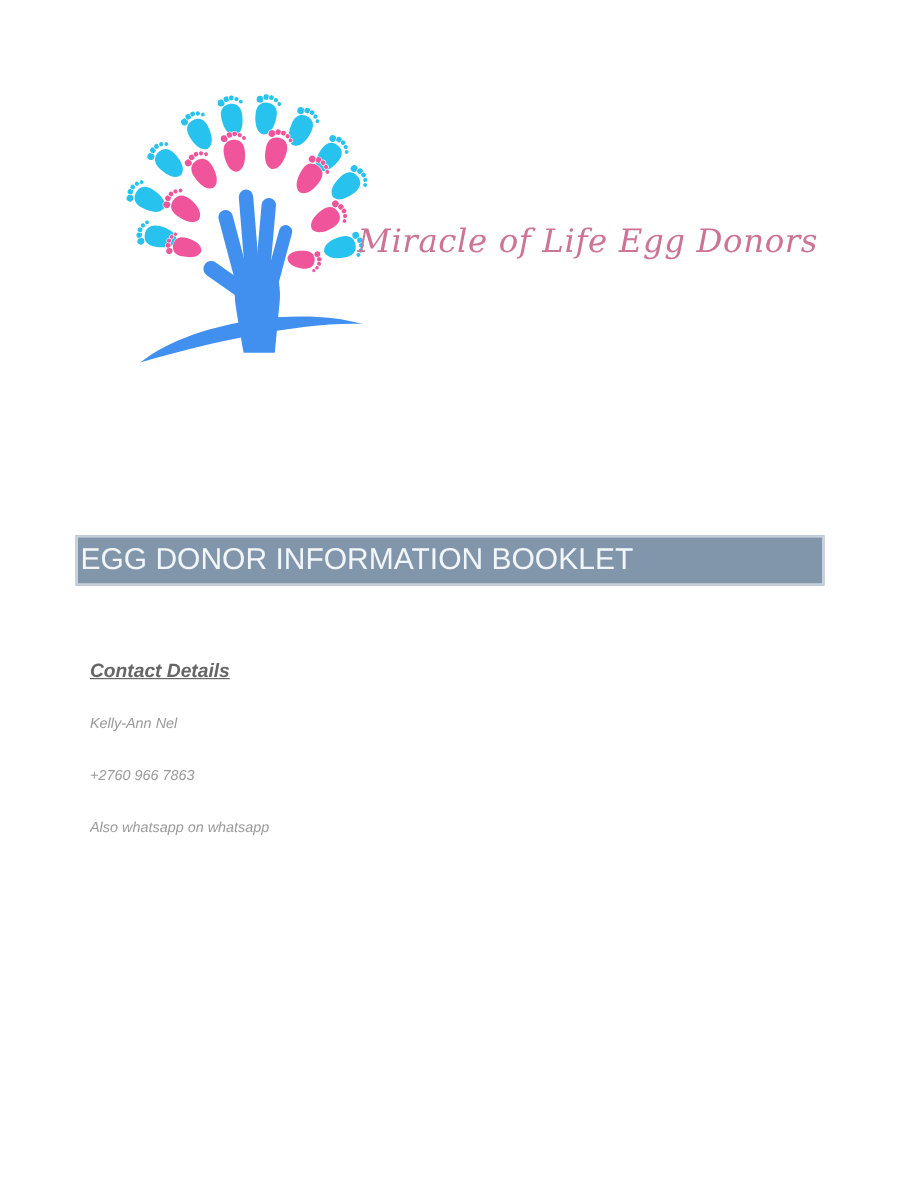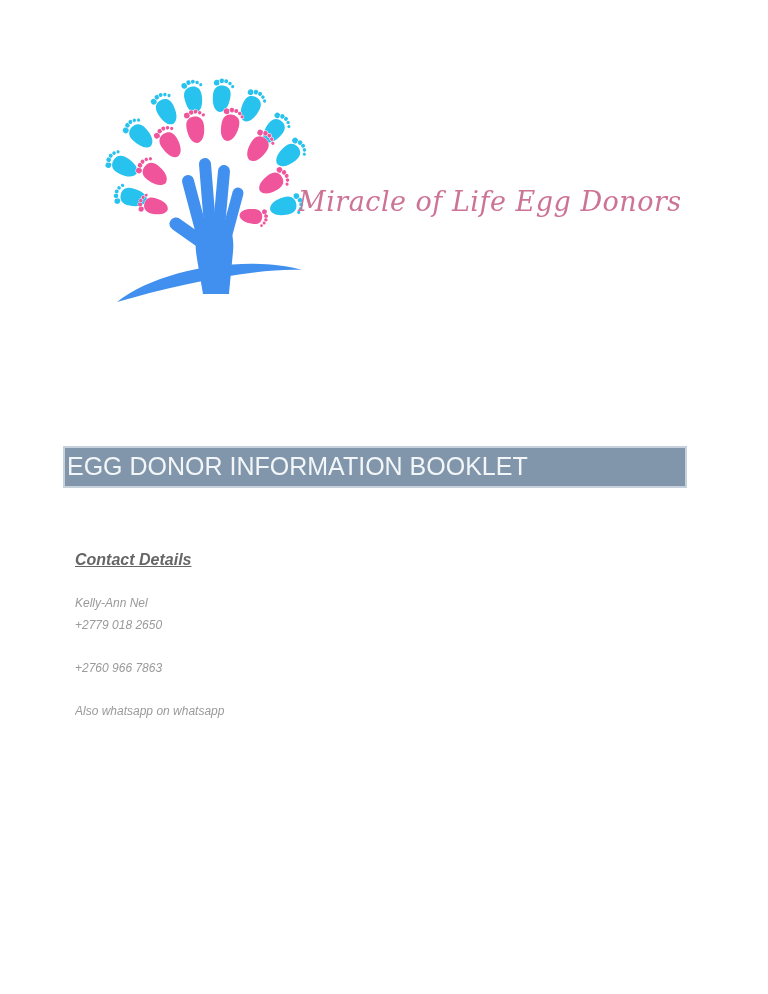--- a/index.html
+++ b/index.html
@@ -131,21 +131,20 @@
 
   <div class="banner">
     <div class="banner-title">EGG DONOR INFORMATION BOOKLET</div>
   </div>
 
   <div class="contact">
     <div class="c-heading">Contact Details</div>
 
     <div class="c-group">
       <div class="c-line">Kelly-Ann Nel</div>
-      <div class="c-line">+2779 018 2650</div>
     </div>
 
     <div class="c-group">
       <div class="c-line">+2760 966 7863</div>
     </div>
 
     <div class="c-group">
       <div class="c-line">Also whatsapp on whatsapp</div>
     </div>
 

